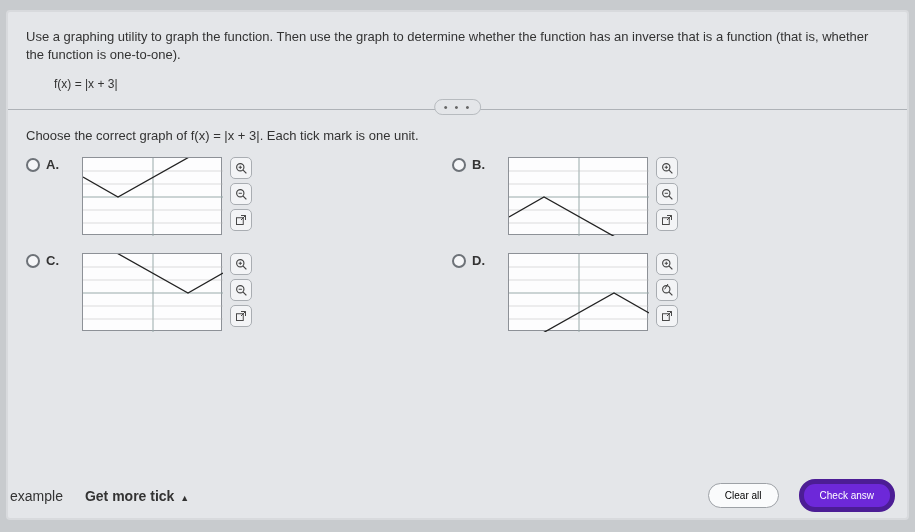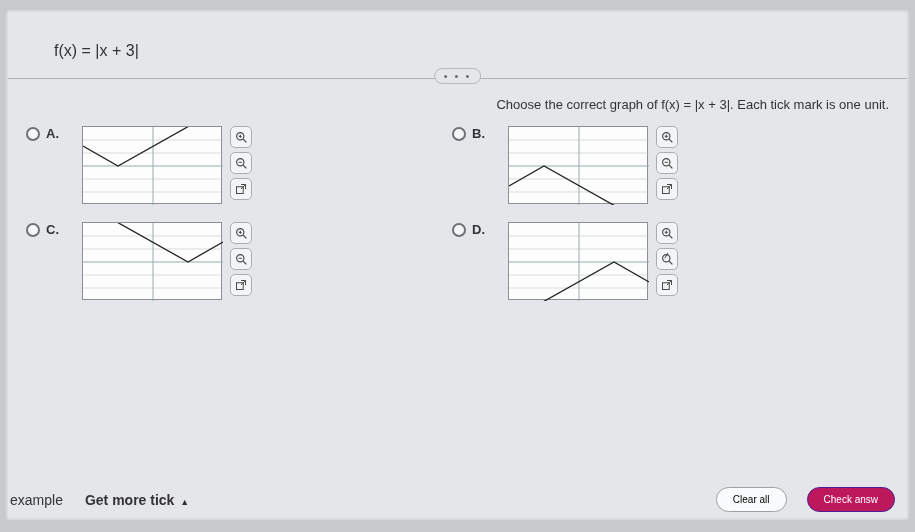--- a/index.html
+++ b/index.html
@@ -15,40 +15,40 @@
   .card {
     position: absolute;
     left: 6px; top: 10px;
     width: 903px; height: 510px;
     background: #e4e6e9;
     border: 2px solid #d8dadd;
     border-radius: 4px;
     padding: 16px 18px 0 18px;
   }
   .question-text { line-height: 1.35; }
-  .formula { margin: 14px 0 4px 28px; font-size: 16px; }
+  .formula { margin: 14px 0 4px 28px; font-size: 12px; }
   .hr {
     border: none;
     border-top: 1px solid #aeb2b7;
     margin: 18px -18px 8px -18px;
     position: relative;
   }
   .dots {
     position: absolute;
     left: 50%; top: -10px;
     transform: translateX(-50%);
     background: #e4e6e9;
     border: 1px solid #b7bbbf;
     border-radius: 10px;
     padding: 1px 9px;
     font-size: 11px;
     letter-spacing: 2px;
     color: #666;
   }
-  .subq { margin: 18px 0 14px 0; text-align: right; }
+  .subq { margin: 18px 0 14px 0; }
   .choices-row { display: flex; gap: 200px; margin-bottom: 18px; }
   .choice { display: flex; align-items: flex-start; gap: 8px; }
   .choice-label { display: flex; align-items: center; gap: 6px; min-width: 44px; }
   .radio {
     width: 14px; height: 14px;
     border: 2px solid #6d7278;
     border-radius: 50%;
     display: inline-block;
     background: #f5f6f8;
     flex-shrink: 0;
@@ -85,32 +85,33 @@
   .footer-link { color: #333; font-size: 14px; }
   .caret-up { font-size: 9px; margin-left: 2px; }
   .btn {
     border-radius: 16px;
     padding: 6px 16px;
     font-size: 10px;
     border: 1px solid #9da1a6;
     background: #fafbfc;
   }
   .btn-check {
-    background: #be185d;
+    background: #6d28d9;
     color: #fff;
-    border: 1px solid #4c1d95;
+    border: 5px solid #4c1d95;
   }
   .spacer { flex: 1; }
   svg.graph { position: absolute; left: 0; top: 0; }
 </style>
 </head>
 <body>
 
 <div class="card">
 
+  <div class="question-text">Use a graphing utility to graph the function. Then use the graph to determine whether the function has an inverse that is a function (that is, whether the function is one-to-one).</div>
 
   <div class="formula">f(x) = |x + 3|</div>
 
   <div style="position:relative;">
     <hr class="hr">
     <div class="dots">• • •</div>
   </div>
 
   <div class="subq">Choose the correct graph of f(x) = |x + 3|.  Each tick mark is one unit.</div>
 

